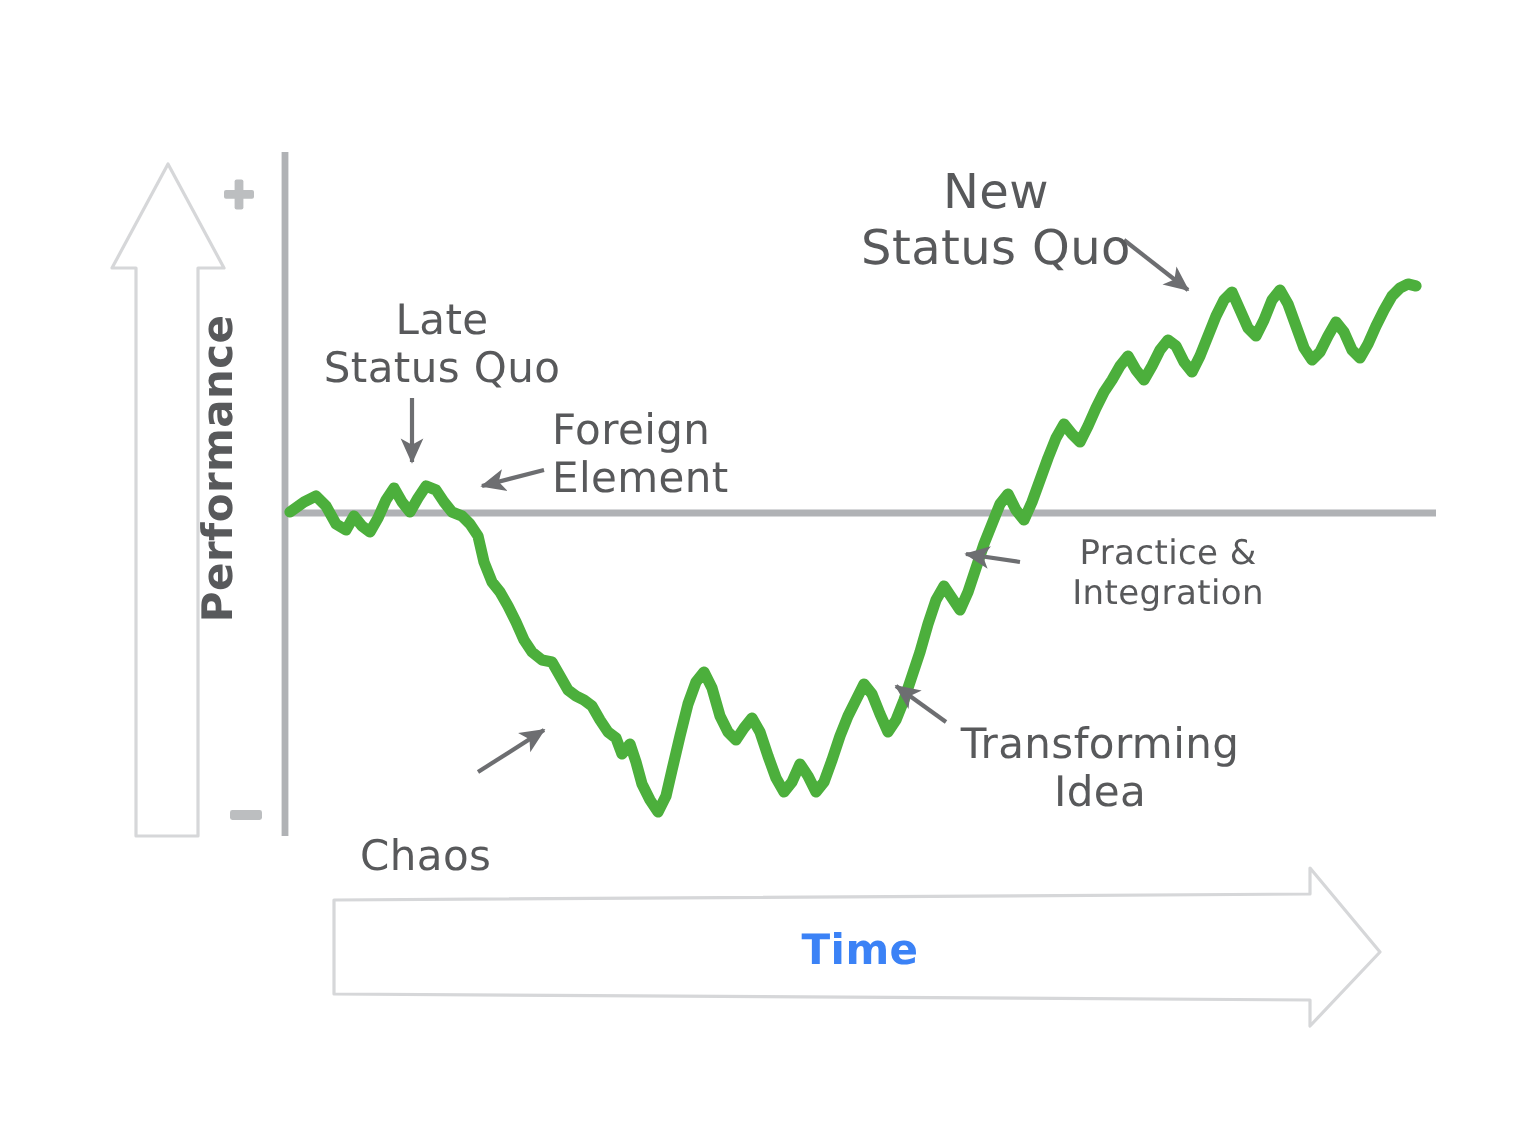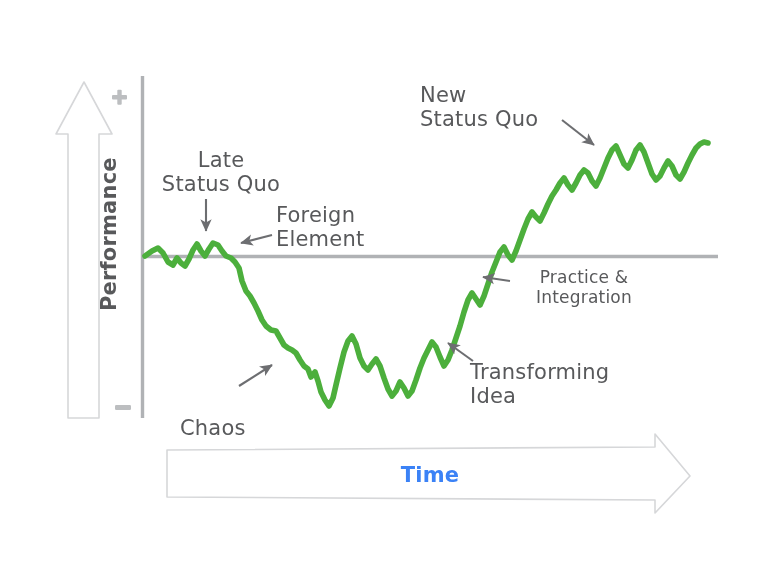--- a/index.html
+++ b/index.html
@@ -41,27 +41,27 @@
   .lbl.center { text-align: center; }
   .lbl.left { text-align: left; }
 
   #label-late-status-quo {
     left: 155px; top: 148px; width: 132px; font-size: 21px; text-align: center;
   }
   #label-foreign-element {
     left: 276px; top: 203px; width: 120px; font-size: 21px; text-align: left;
   }
   #label-new-status-quo {
-    left: 420px; top: 83px; width: 156px; font-size: 21px; text-align: left;
+    left: 420px; top: 83px; width: 156px; font-size: 24px; text-align: center;
   }
   #label-practice-integration {
     left: 514px; top: 268px; width: 140px; font-size: 17px; text-align: center;
   }
   #label-transforming-idea {
-    left: 470px; top: 360px; width: 160px; font-size: 21px; text-align: left;
+    left: 470px; top: 360px; width: 160px; font-size: 21px; text-align: center;
   }
   #label-chaos {
     left: 180px; top: 382px; width: 86px; font-size: 21px; text-align: left; margin-top: 34px;
   }
   #label-time {
     left: 370px; top: 463px; width: 120px; font-size: 21px; font-weight: 700;
     text-align: center; color: #3b82f6;
   }
   #label-performance {
     left: 24px; top: 222px; width: 170px; font-size: 21px; font-weight: 700;

